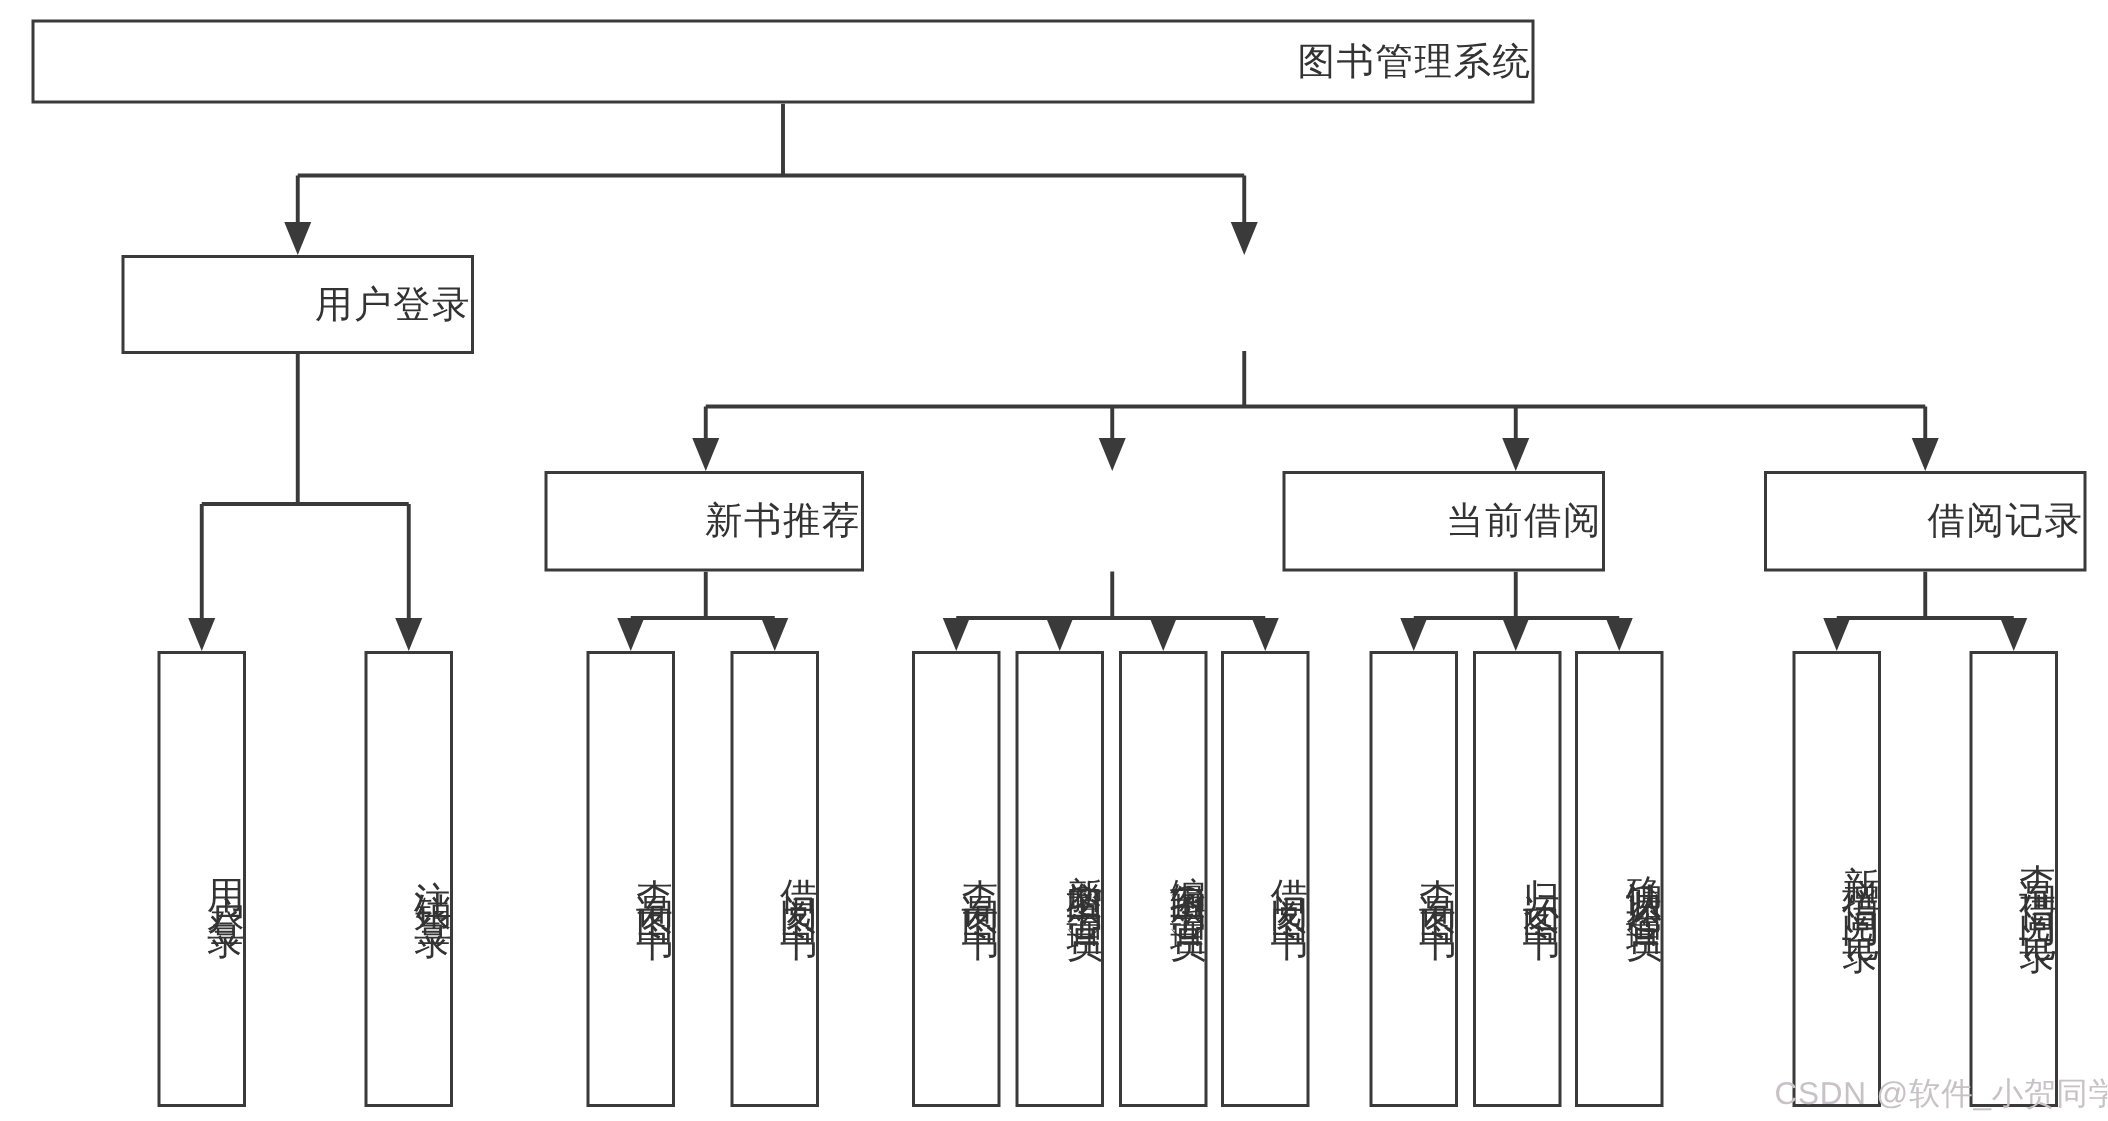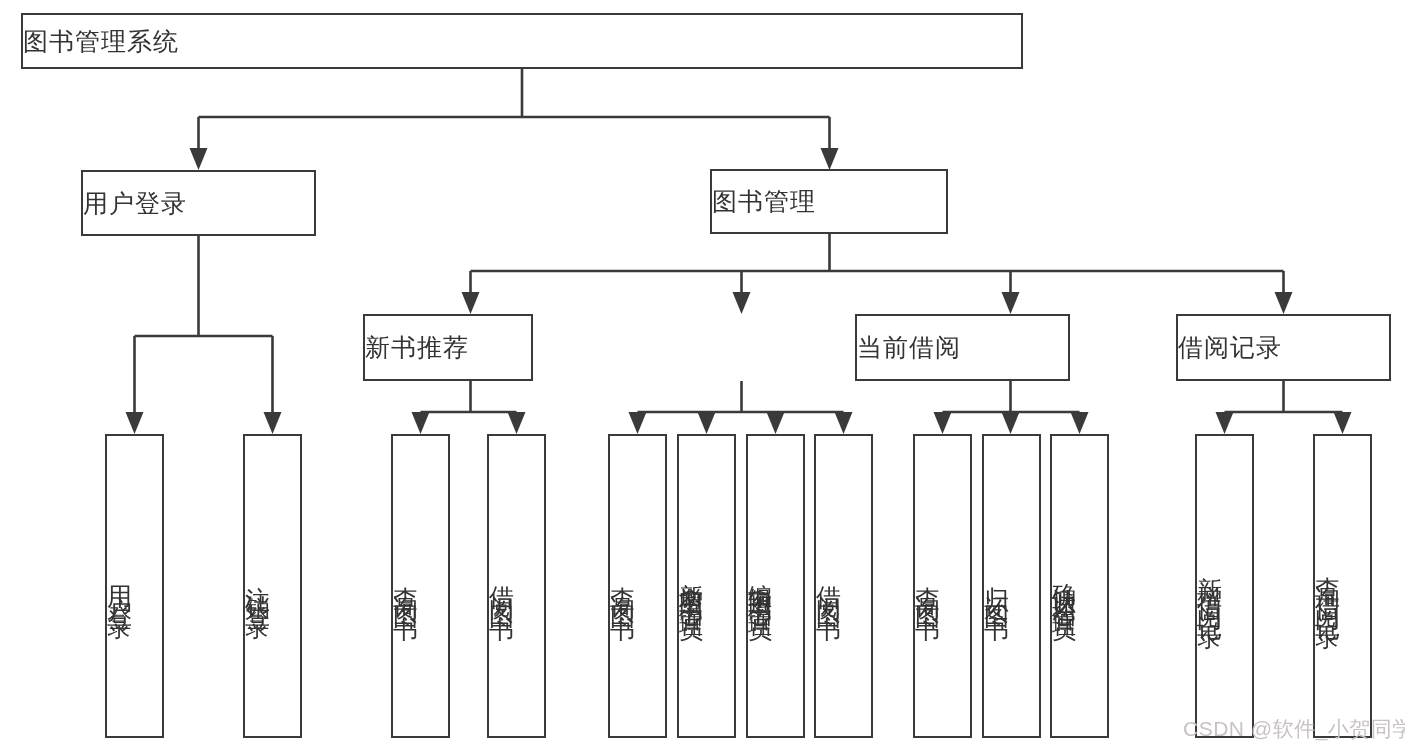--- a/index.html
+++ b/index.html
@@ -18,21 +18,21 @@
     overflow:hidden;
   }
   #connectors{position:absolute;left:0;top:0;z-index:1;}
   #connectors path{stroke:var(--line);stroke-width:2.6;fill:none;}
   #connectors polygon{fill:var(--line);stroke:none;}
   .box{
     position:absolute;
     box-sizing:border-box;
     background:var(--box_background);
     border:2.6px solid var(--line);
-    display:flex;align-items:center;justify-content:flex-start;
+    display:flex;align-items:center;justify-content:flex-end;
     color:var(--text);
     z-index:2;
   }
   .hlabel{
     font-size:25px;
     letter-spacing:1px;
     white-space:nowrap;
     line-height:1;
   }
   .leaf .vtext{
@@ -106,25 +106,22 @@
     <polygon points="1333.5,412 1351.5,412 1342.5,434"></polygon>
   </svg>
 
   <div class="box root" style="left:21px;top:13px;width:1002px;height:56px">
     <span class="hlabel">图书管理系统</span>
   </div>
 
   <div class="box" style="left:81px;top:170px;width:235px;height:66px">
     <span class="hlabel">用户登录</span>
   </div>
-  <div class="box" style="left:710px;top:169px;width:238px;height:65px">
-    <span class="hlabel">图书管理</span>
-  </div>
 
-  <div class="box" style="left:363px;top:314px;width:170px;height:67px">
+  <div class="box" style="left:363px;top:314px;width:213px;height:67px">
     <span class="hlabel">新书推荐</span>
   </div>
   <div class="box" style="left:855px;top:314px;width:215px;height:67px">
     <span class="hlabel">当前借阅</span>
   </div>
   <div class="box" style="left:1176px;top:314px;width:215px;height:67px">
     <span class="hlabel">借阅记录</span>
   </div>
 
   <div class="box leaf" style="left:105px;top:434px;width:59px;height:304px">

